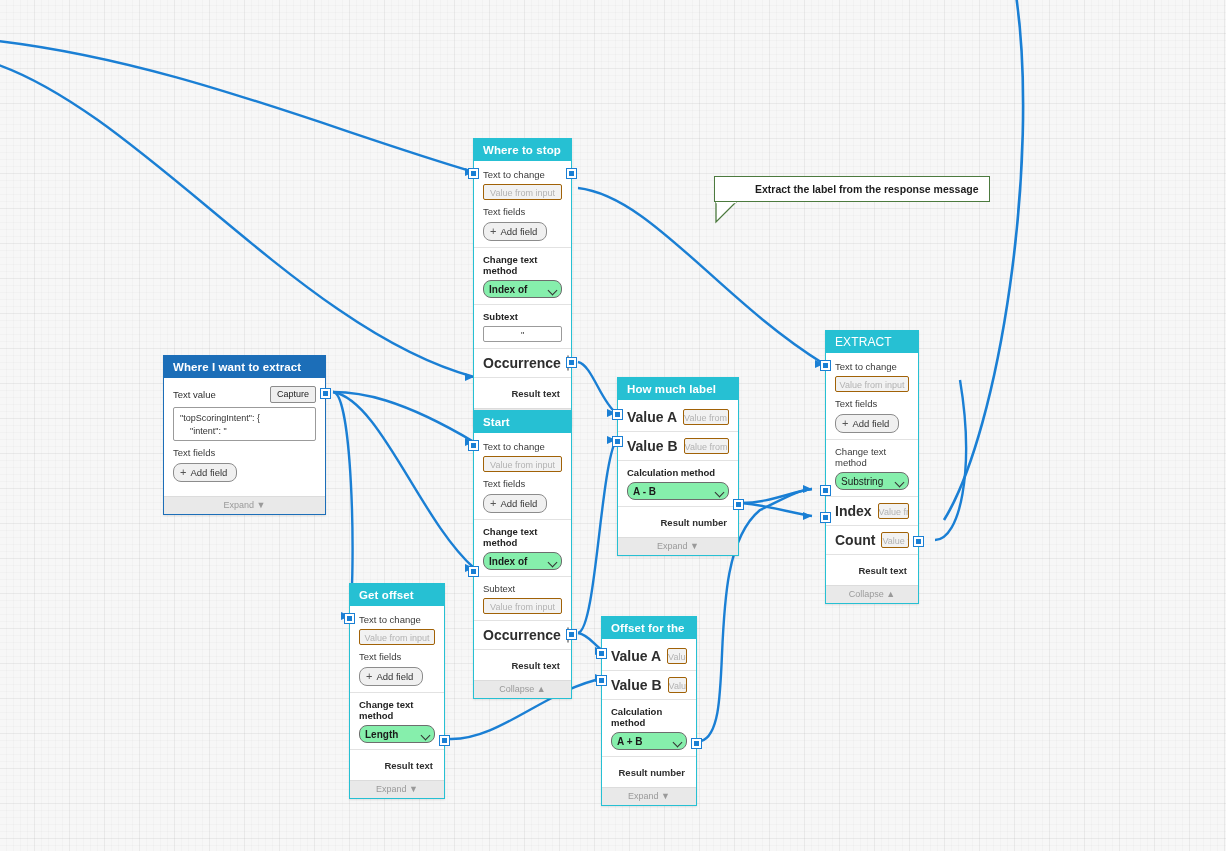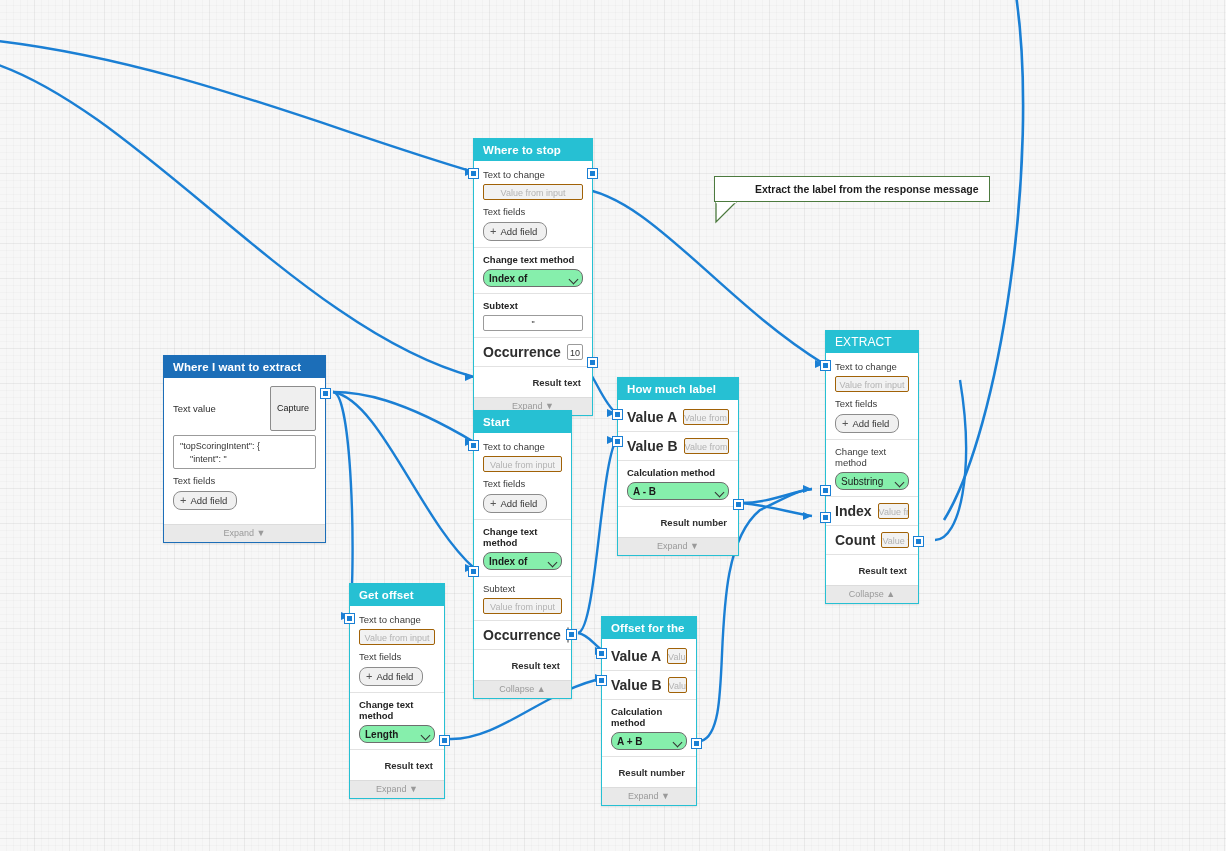--- a/index.html
+++ b/index.html
@@ -44,21 +44,21 @@
   .row{display:flex;align-items:center;gap:6px;margin:6px 0;}
   .row .rl{font-size:14px;color:#2e2e2e;font-weight:bold;white-space:nowrap;}
   .row .fld{flex:1;}
   .hr{height:1px;background:#e2e2e2;margin:6px -9px;}
   .resrow{text-align:right;font-size:9.5px;color:#2e2e2e;font-weight:bold;padding:4px 2px 5px 0;}
   .foot{background:#e9e9e9;border-top:1px solid #dcdcdc;height:17px;line-height:17px;
         text-align:center;font-size:9px;color:#9a9a9a;}
   .cap{display:flex;align-items:center;justify-content:space-between;margin:1px 0 4px 0;}
   .cap .t{font-size:9.5px;color:#2e2e2e;}
   .capbtn{border:1px solid #8c8c8c;background:#efefef;border-radius:2px;font-size:9px;
-        color:#222;padding:16px 6px;line-height:11px;}
+        color:#222;padding:2px 6px;line-height:11px;}
   .ta{border:1px solid #9b9b9b;background:#fff;border-radius:2px;font-size:9px;color:#333;
       padding:4px 6px;line-height:13px;height:34px;box-sizing:border-box;white-space:pre;}
 
   .port{position:absolute;width:9px;height:9px;background:#1a7fd4;
         border:2px solid #fff;box-sizing:border-box;box-shadow:0 0 0 1px #1a7fd4;}
   .port.l{left:-5px;} .port.r{right:-5px;}
 
   .callout{position:absolute;border:1.3px solid #4c7a3e;background:#fff;
         font-size:10.5px;font-weight:bold;color:#1d1d1d;padding:6px 10px;white-space:nowrap;}
 </style>
@@ -105,21 +105,21 @@
     <polygon points="0,0 9,4 0,8" transform="translate(607,436)"></polygon>
     <polygon points="0,0 9,4 0,8" transform="translate(595,647)"></polygon>
     <polygon points="0,0 9,4 0,8" transform="translate(595,674)"></polygon>
     <polygon points="0,0 9,4 0,8" transform="translate(803,485)"></polygon>
     <polygon points="0,0 9,4 0,8" transform="translate(803,512)"></polygon>
     <polygon points="0,0 9,4 0,8" transform="translate(815,360)"></polygon>
     <polygon points="0,0 9,4 0,8" transform="translate(341,612)"></polygon>
   </g>
 </svg>
 
-<div class="node" style="left:473px;top:138px;width:120px;">
+<div class="node" style="left:473px;top:138px;width:99px;">
   <div class="hdr">Where to stop</div>
   <div class="body">
     <div class="lbl first">Text to change</div>
     <div class="fld">Value from input</div>
     <div class="lbl">Text fields</div>
     <div><span class="addbtn"><span class="pl">+</span><span>Add field</span></span></div>
     <div class="hr"></div>
     <div class="lbl b">Change text method</div>
     <div class="sel">Index of</div>
     <div class="hr"></div>

